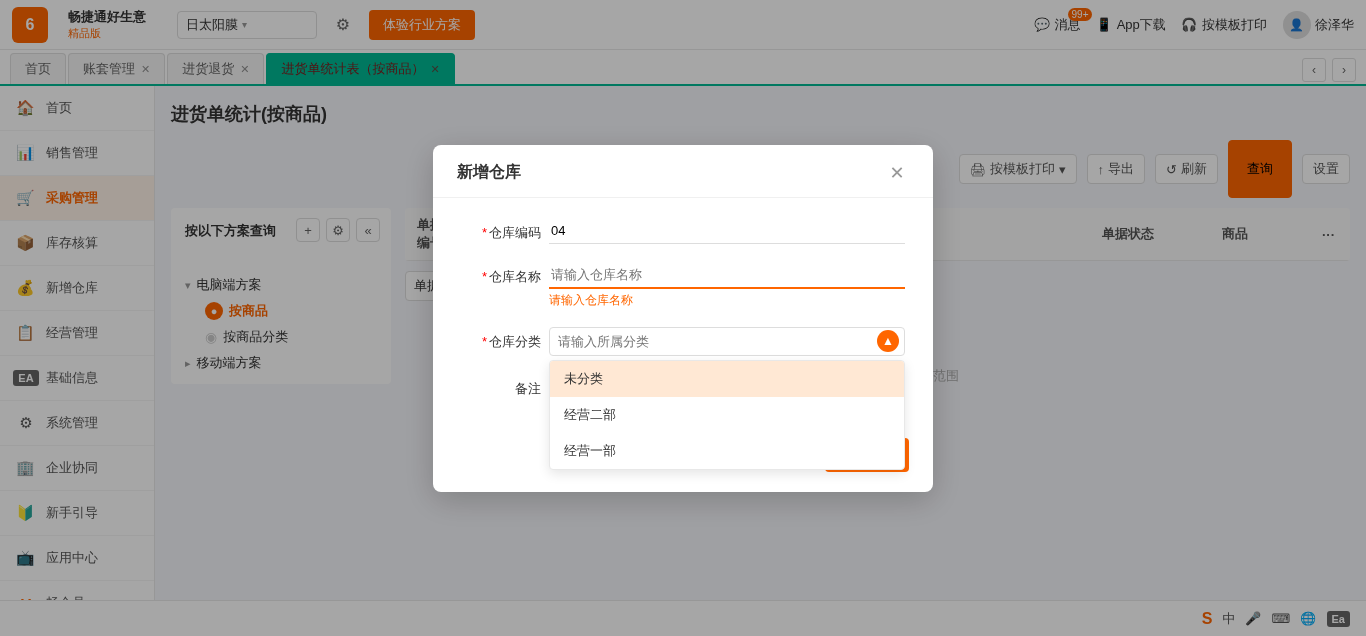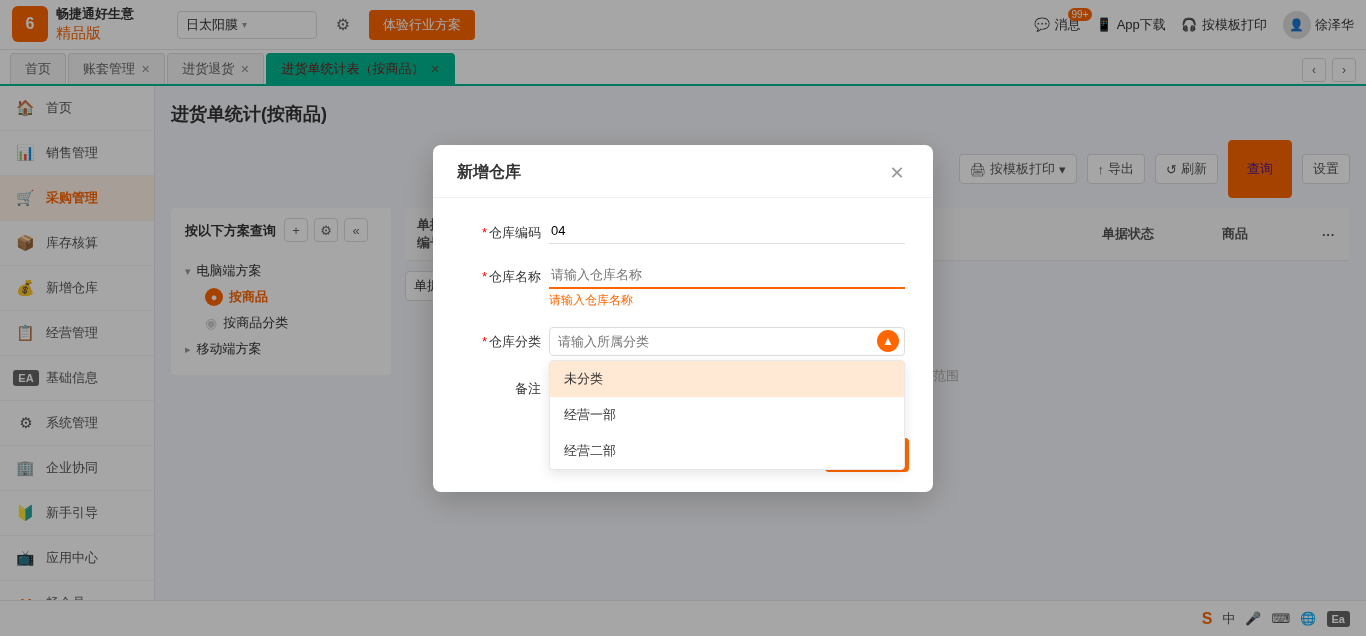--- a/index.html
+++ b/index.html
@@ -34,23 +34,24 @@
       color: #fff;
       font-size: 16px;
       font-weight: bold;
     }
     .logo-text {
       display: flex;
       flex-direction: column;
       font-size: 12px;
       color: #333;
       line-height: 1.3;
+      margin-left: 12px;
     }
     .logo-text .main { font-size: 13px; font-weight: bold; color: #333; }
-    .logo-text .sub { font-size: 15px; color: #f60; }
+    .logo-text .sub { font-size: 11px; color: #f60; }
     .store-selector {
       display: flex;
       align-items: center;
       border: 1px solid #ddd;
       border-radius: 4px;
       padding: 4px 8px;
       gap: 4px;
       cursor: pointer;
       min-width: 140px;
       color: #333;
@@ -229,21 +230,21 @@
       padding: 5px 10px;
       border: 1px solid #ddd;
       border-radius: 4px;
       background: #fff;
       cursor: pointer;
       color: #555;
       font-size: 13px;
     }
     .toolbar-btn.primary {
       background: #f60;
-      color: #4c1d95;
+      color: #000000;
       border-color: #f60;
       padding: 19px 18px;
     }
 
     .filter-panel {
       background: #fff;
       border-radius: 4px;
       padding: 10px 14px;
       margin-bottom: 10px;
       display: flex;
@@ -672,21 +673,21 @@
         <span>↺</span>
         <span>刷新</span>
       </button>
       <button class="toolbar-btn primary">查询</button>
       <button class="toolbar-btn">设置</button>
     </div>
 
     <div class="content-inner">
 
       <div class="filter-panel" style="flex-direction:column;width:220px;min-width:220px;max-width:220px;">
-        <div style="display:flex;align-items:center;gap:8px;margin-bottom:8px;">
+        <div style="display:flex;align-items:center;gap:20px;margin-bottom:22px;">
           <span class="filter-label">按以下方案查询</span>
           <div class="filter-icons">
             <div class="filter-icon-btn">+</div>
             <div class="filter-icon-btn">⚙</div>
             <div class="collapse-btn">«</div>
           </div>
         </div>
         <div class="filter-tree">
           <div class="tree-parent">
             <span class="tree-arrow">▾</span>
@@ -762,22 +763,22 @@
 
       <div class="form-row">
         <div class="form-label">
           <span class="required">*</span><span>仓库分类</span>
         </div>
         <div class="category-input-wrap">
           <input class="category-input" type="text" placeholder="请输入所属分类" style="">
           <div class="category-up-btn">▲</div>
           <div class="dropdown-list">
             <div class="dropdown-item highlighted">未分类</div>
+            <div class="dropdown-item">经营二部</div>
             <div class="dropdown-item">经营一部</div>
-            <div class="dropdown-item">经营二部</div>
           </div>
         </div>
       </div>
 
       <div class="form-row">
         <div class="form-label">
           <span>备注</span>
         </div>
         <input class="form-input" type="text" style="">
       </div>

